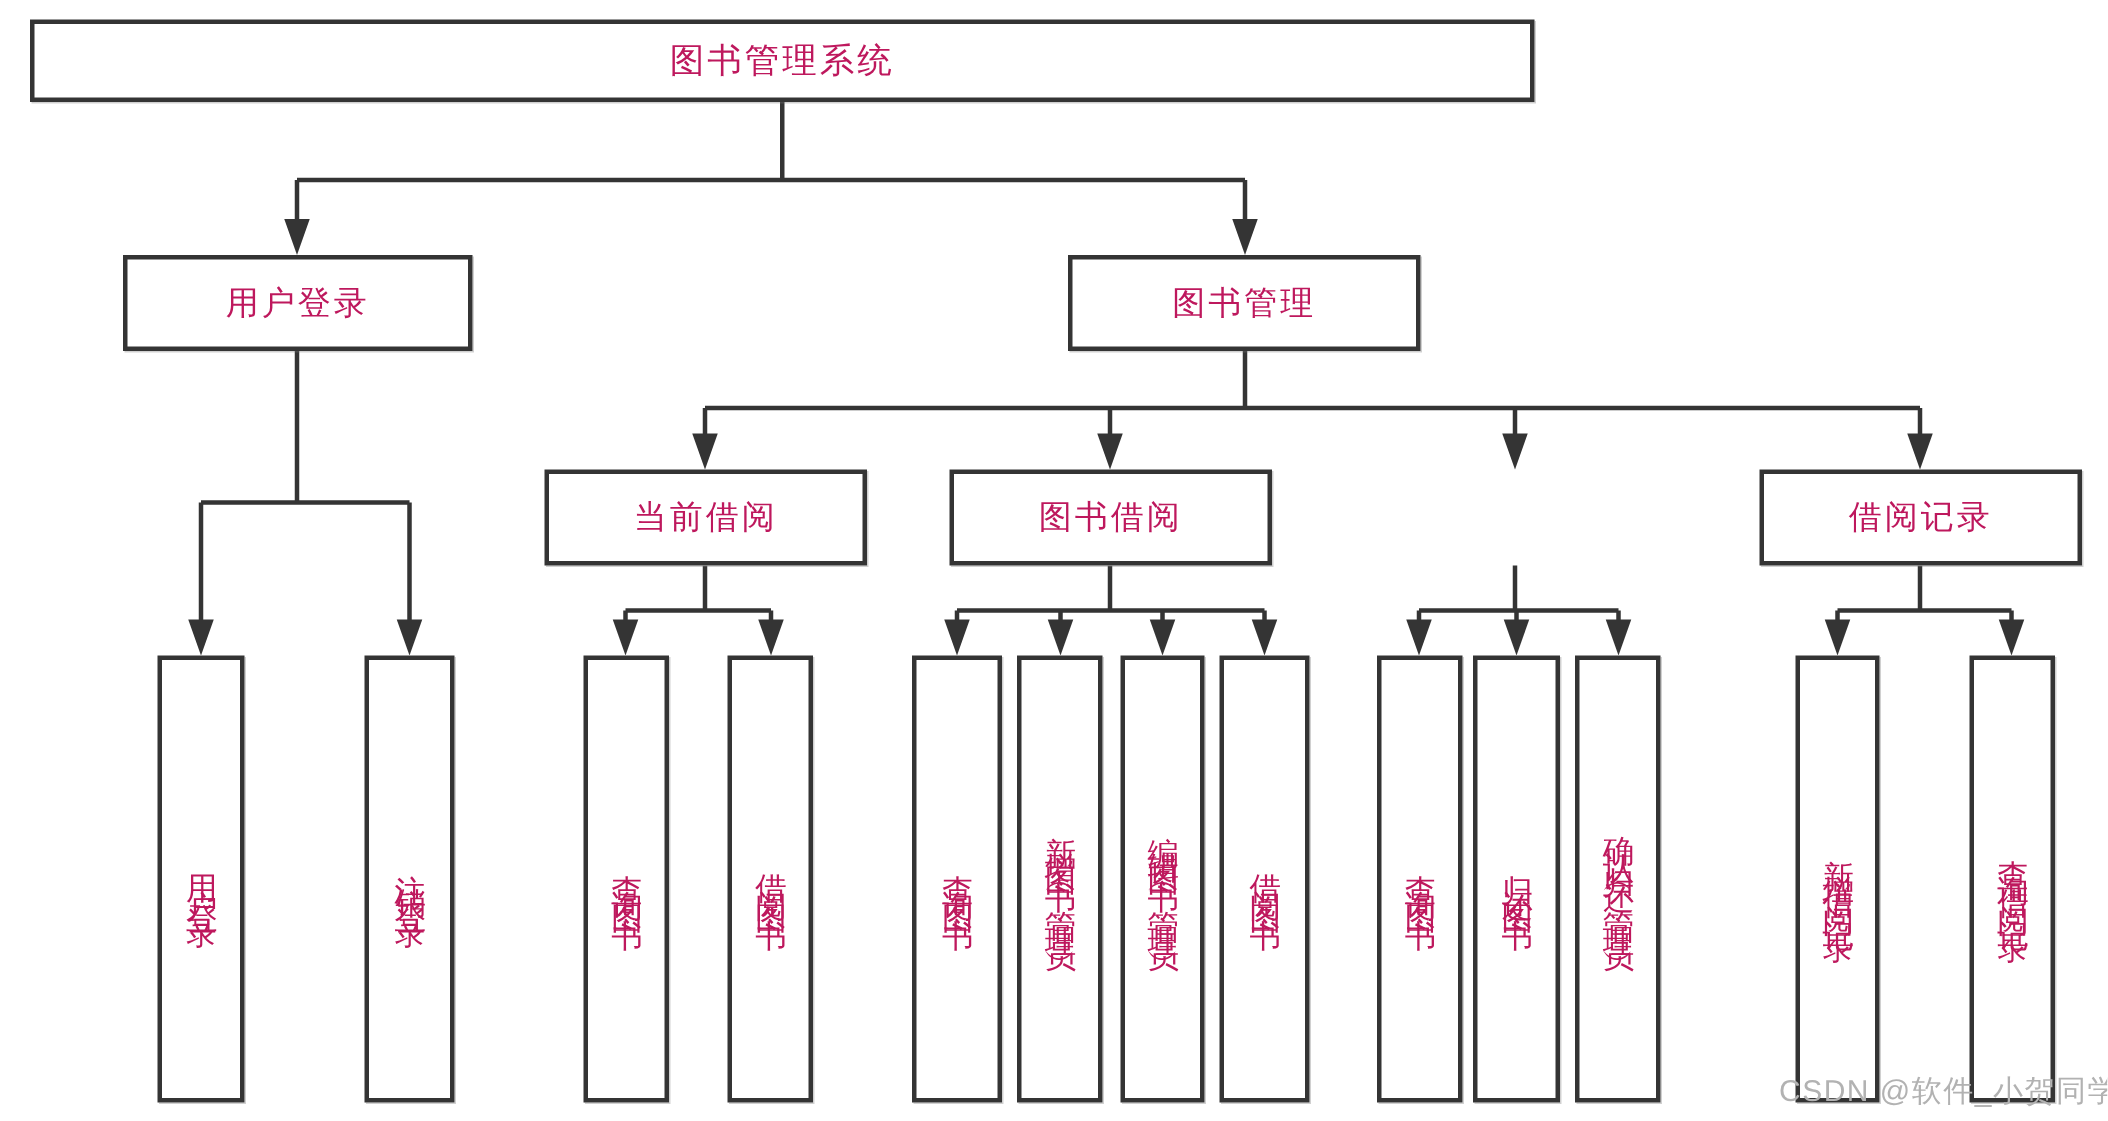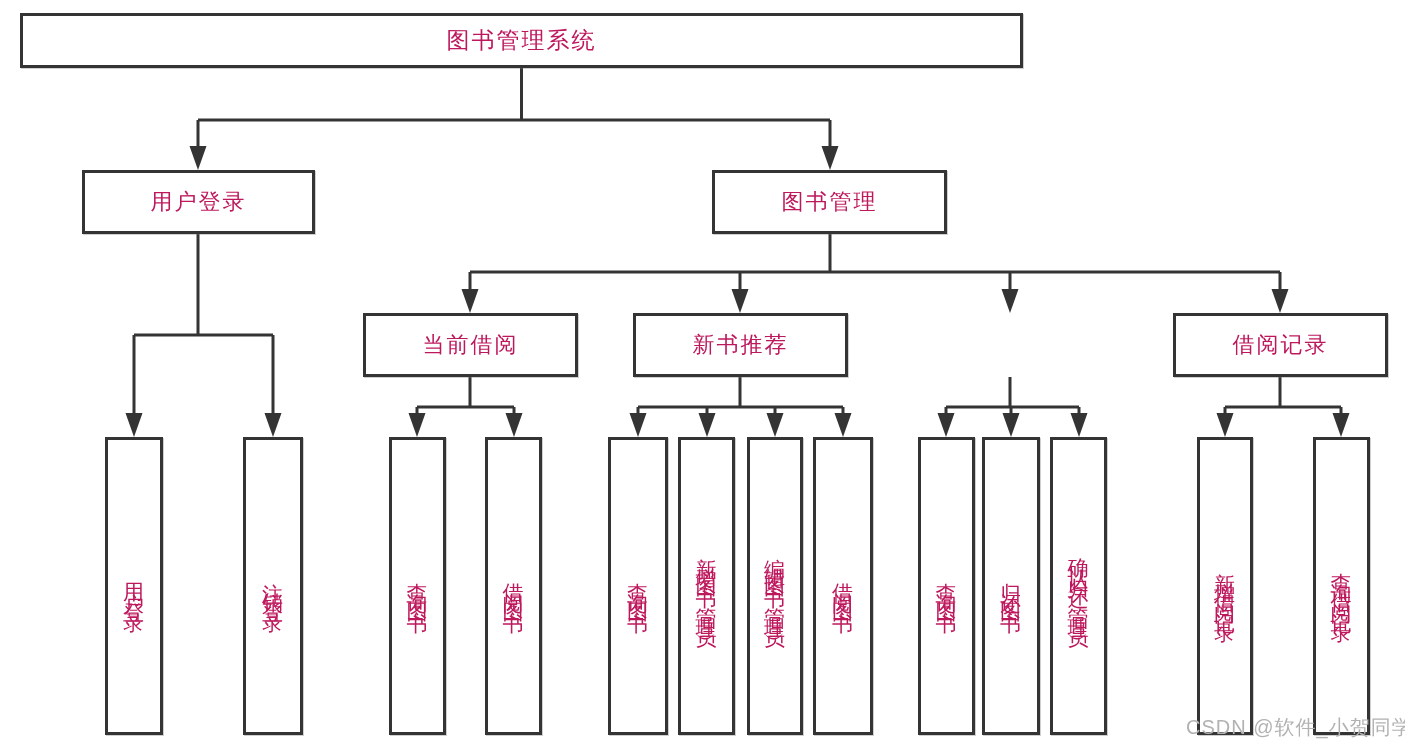--- a/index.html
+++ b/index.html
@@ -91,21 +91,21 @@
       <polygon points="1332.5,413 1349.5,413 1341,437"></polygon>
     </g>
   </svg>
 
   <div class="box root-box" style="left:20px; top:13px; width:1003px; height:55px;">图书管理系统</div>
 
   <div class="box h-box" style="left:82px; top:170px; width:233px; height:64px;">用户登录</div>
   <div class="box h-box" style="left:712px; top:170px; width:235px; height:64px;">图书管理</div>
 
   <div class="box h-box" style="left:363px; top:313px; width:215px; height:64px;">当前借阅</div>
-  <div class="box h-box" style="left:633px; top:313px; width:215px; height:64px;">新书推荐</div>
+  <div class="box h-box" style="left:633px; top:313px; width:215px; height:64px;">图书借阅</div>
   <div class="box h-box" style="left:1173px; top:313px; width:215px; height:64px;text-align:center;">借阅记录</div>
 
   <div class="box leaf" style="left:105px; top:437px; width:58px; height:298px;">用户登录</div>
   <div class="box leaf" style="left:243px; top:437px; width:60px; height:298px;">注销登录</div>
 
   <div class="box leaf" style="left:389px; top:437px; width:57px; height:298px;">查询图书</div>
   <div class="box leaf" style="left:485px; top:437px; width:57px; height:298px;">借阅图书</div>
 
   <div class="box leaf" style="left:608px; top:437px; width:60px; height:298px;">查询图书</div>
   <div class="box leaf" style="left:678px; top:437px; width:57px; height:298px;">新增图书（管理员）</div>

